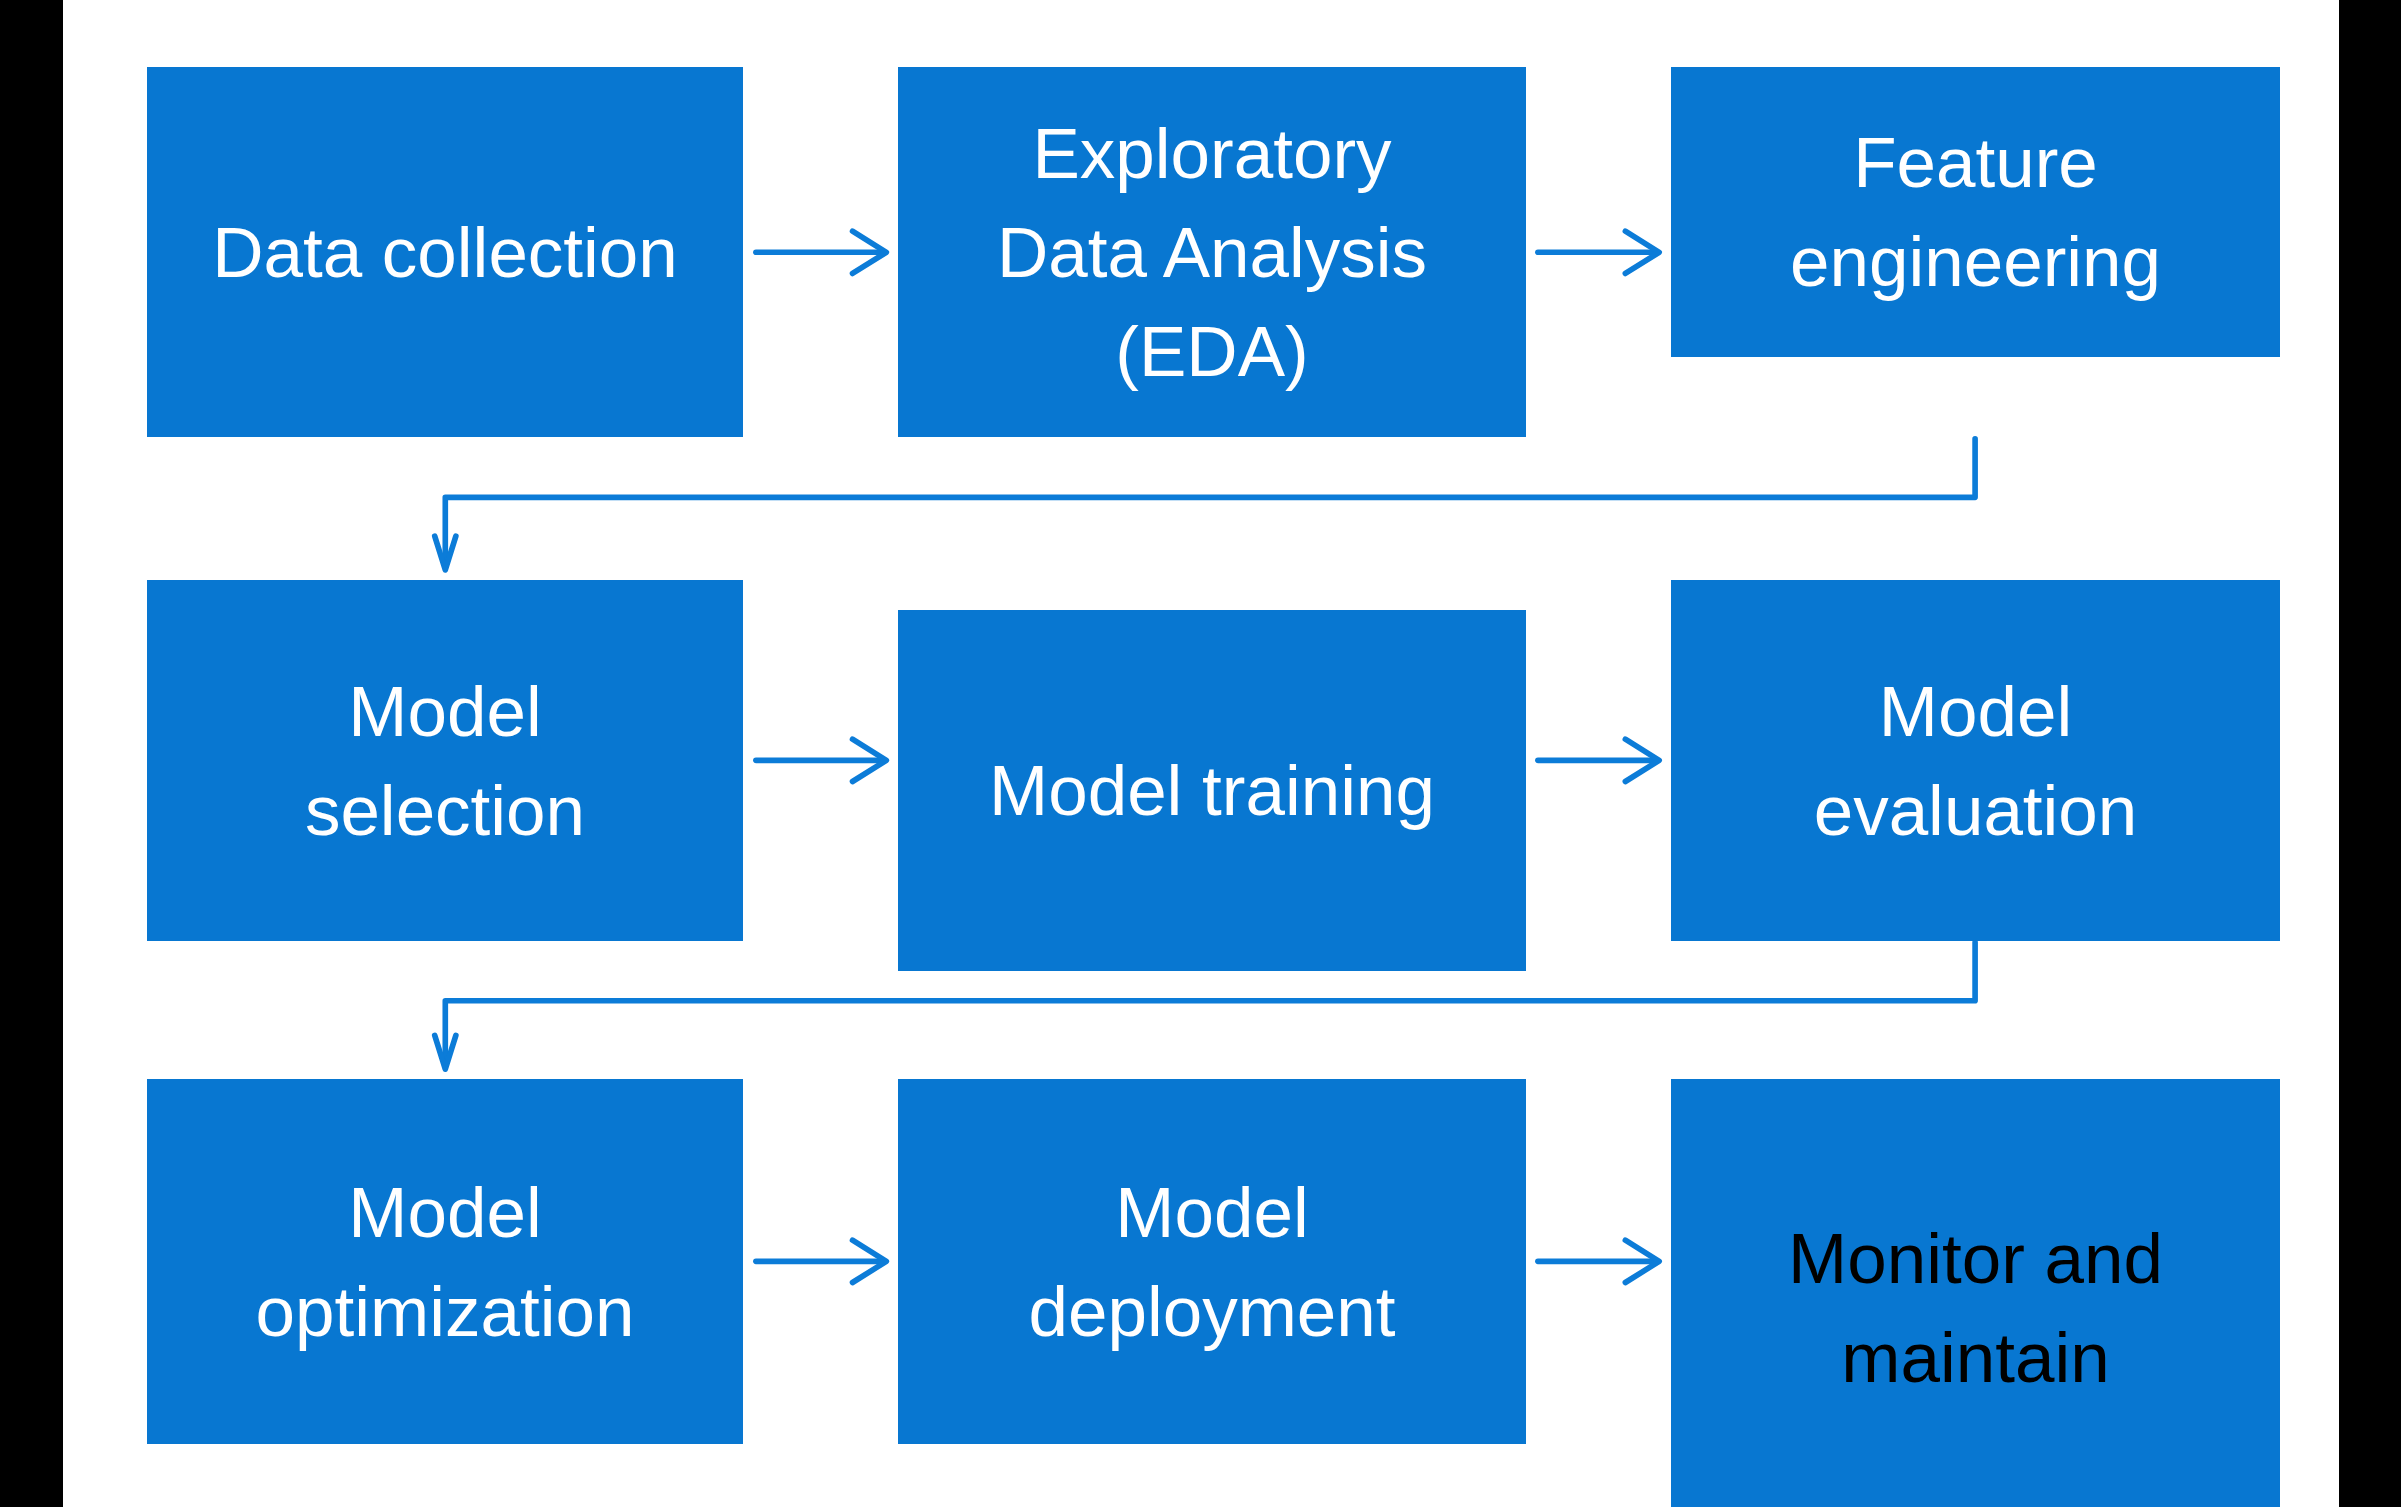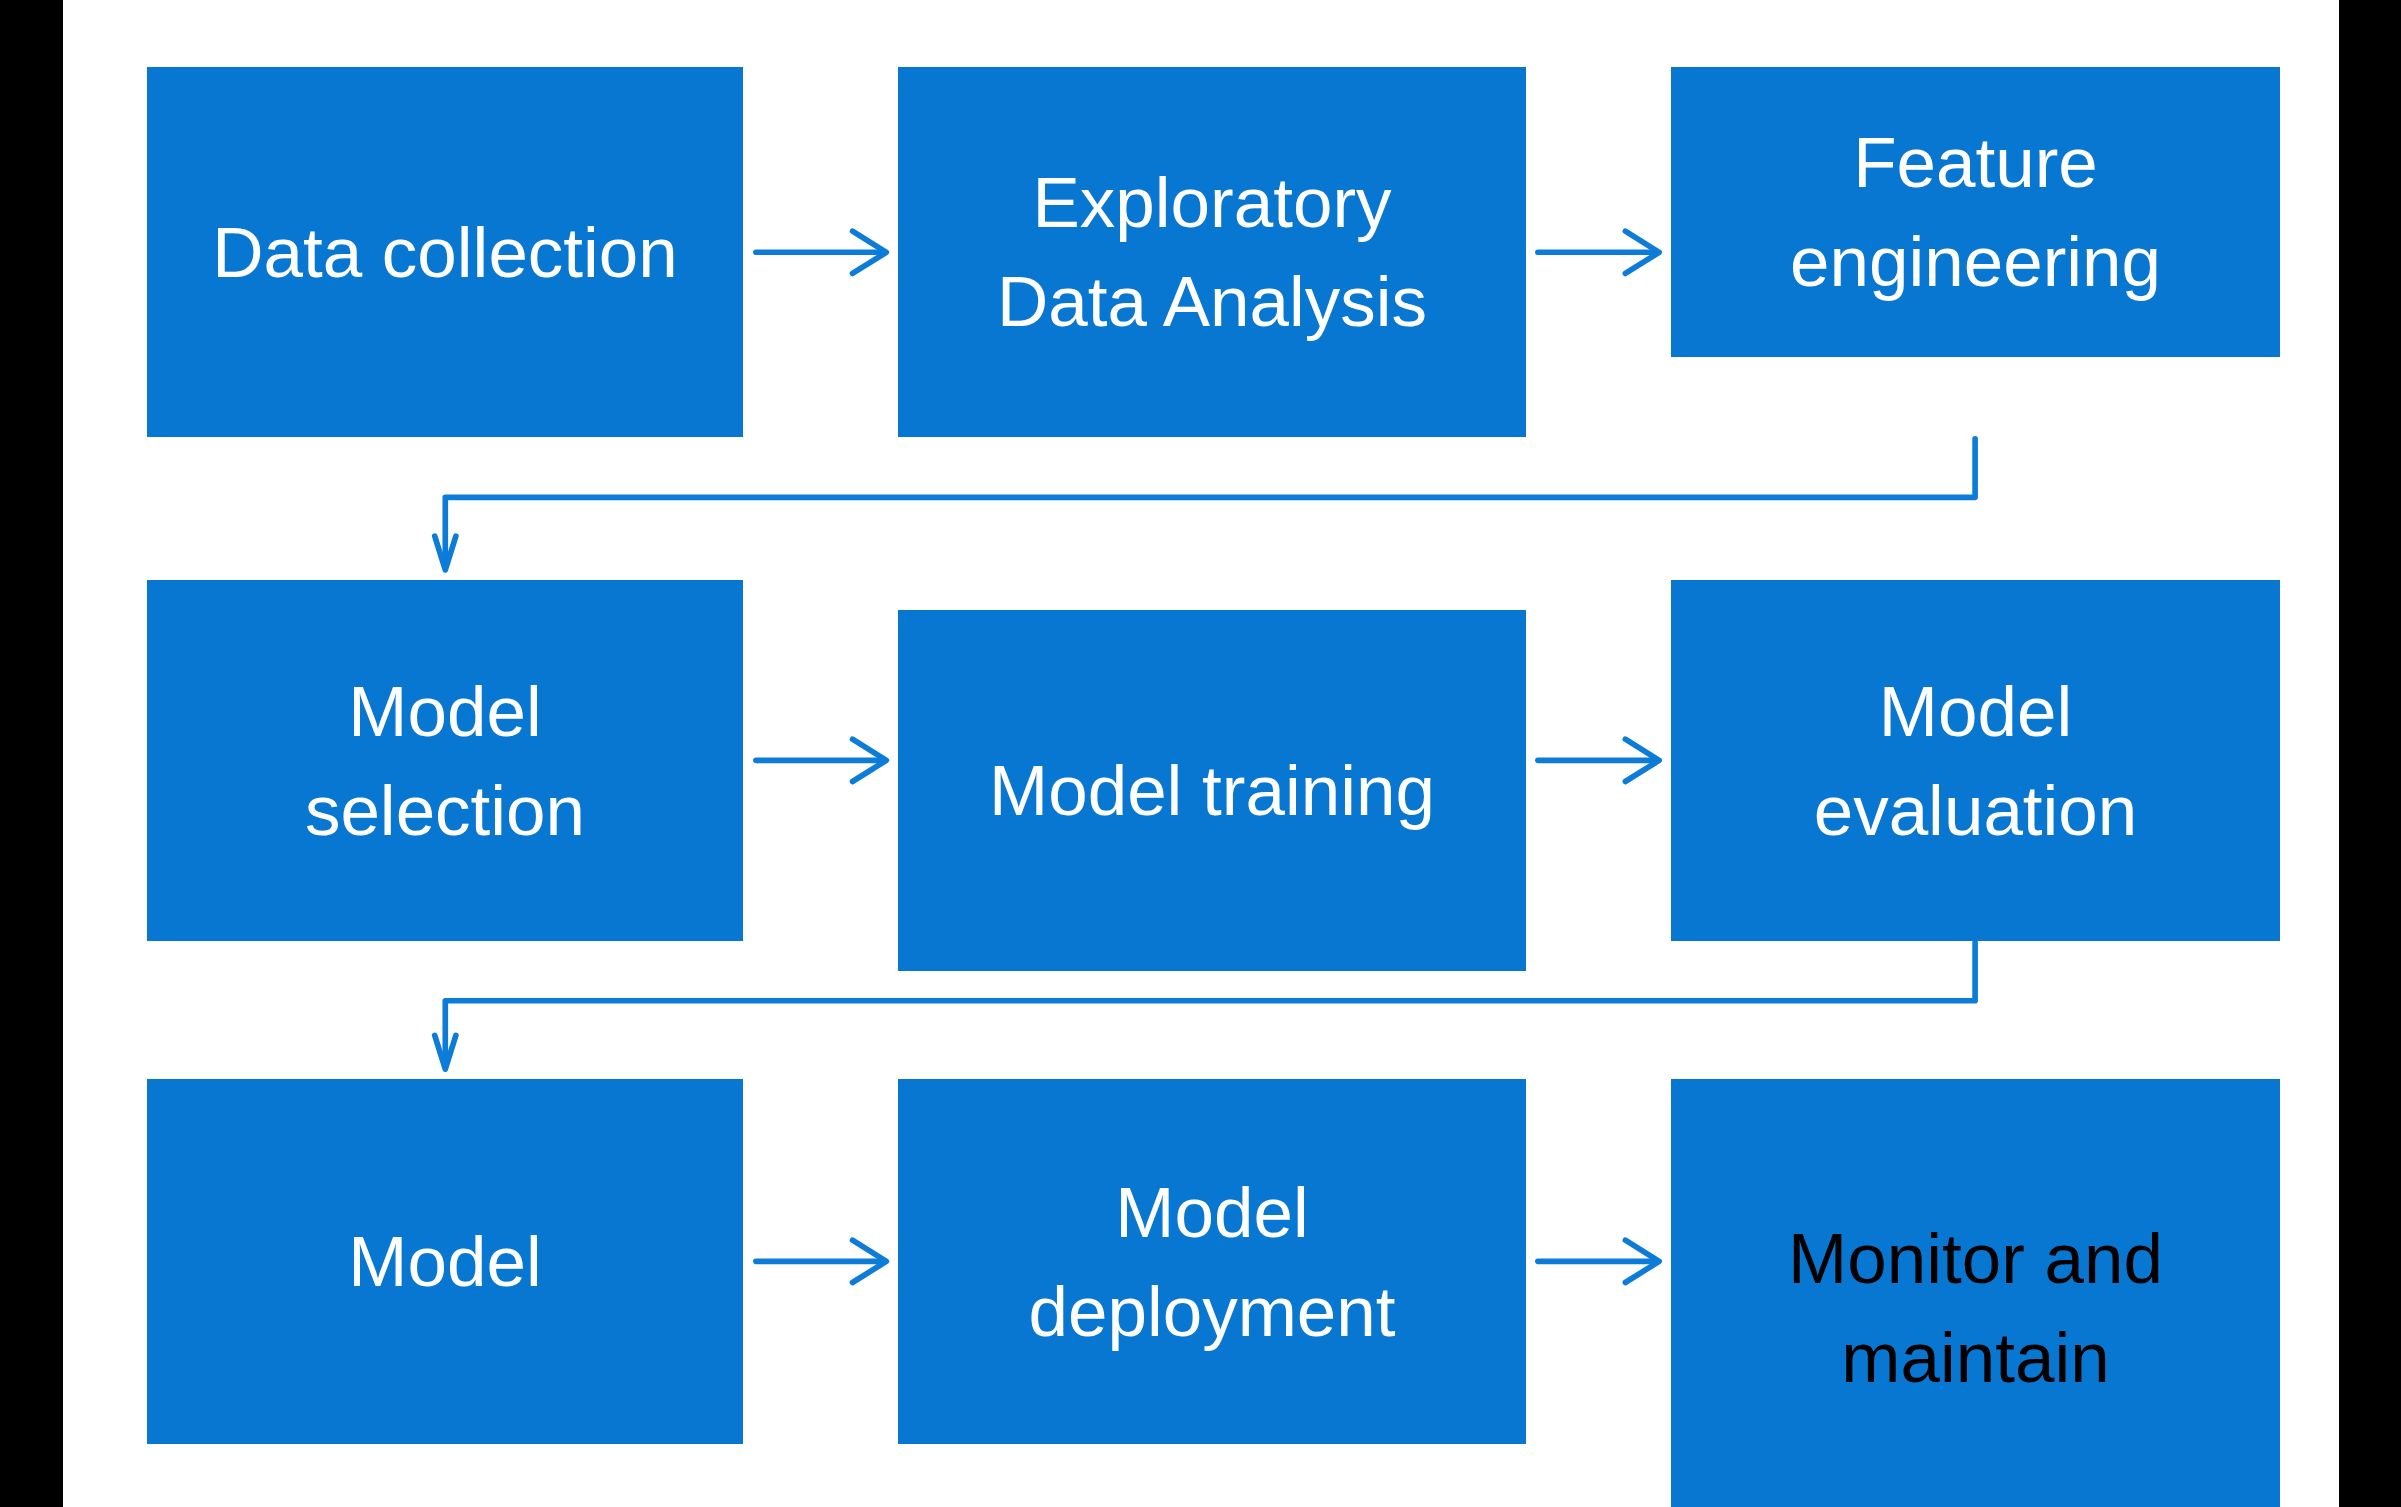--- a/index.html
+++ b/index.html
@@ -72,38 +72,40 @@
       <path d="M 2181 1788.5 L 2345 1788.5" fill="none" stroke="#0C7CD8" stroke-width="8" stroke-linecap="round" stroke-linejoin="round"></path>
       <path d="M 2305 1758.5 L 2353 1788.5 L 2305 1818.5" fill="none" stroke="#0C7CD8" stroke-width="8" stroke-linecap="round" stroke-linejoin="round"></path>
     </svg>
   <div id="nodes">
       <div class="flow-node" style="left: 147px; top: 67px; width: 596px; height: 370px; background: rgb(8, 119, 209); color: rgb(255, 255, 255); align-items: center;">
         <span>Data collection</span>
       </div>
       <div class="flow-node" style="left: 898px; top: 67px; width: 628px; height: 370px; background: rgb(8, 119, 209); color: rgb(255, 255, 255);">
         <span>Exploratory</span>
         <span>Data Analysis</span>
+        <span>(EDA)</span>
       </div>
       <div class="flow-node" style="left: 1671px; top: 67px; width: 609px; height: 290px; background: rgb(8, 119, 209); color: rgb(255, 255, 255);">
         <span>Feature</span>
         <span>engineering</span>
       </div>
       <div class="flow-node" style="left: 147px; top: 580px; width: 596px; height: 361px; background: rgb(8, 119, 209); color: rgb(255, 255, 255);">
         <span>Model</span>
         <span>selection</span>
       </div>
       <div class="flow-node" style="left: 898px; top: 580px; width: 628px; height: 361px; background: rgb(8, 119, 209); color: rgb(255, 255, 255); margin-top: 30px;">
         <span>Model training</span>
       </div>
       <div class="flow-node" style="left: 1671px; top: 580px; width: 609px; height: 361px; background: rgb(8, 119, 209); color: rgb(255, 255, 255);">
         <span>Model</span>
         <span>evaluation</span>
       </div>
       <div class="flow-node" style="left: 147px; top: 1079px; width: 596px; height: 365px; background: rgb(8, 119, 209); color: rgb(255, 255, 255);">
         <span>Model</span>
+        <span>optimization</span>
       </div>
       <div class="flow-node" style="left: 898px; top: 1079px; width: 628px; height: 365px; background: rgb(8, 119, 209); color: rgb(255, 255, 255);">
         <span>Model</span>
         <span>deployment</span>
       </div>
       <div class="flow-node" style="left: 1671px; top: 1079px; width: 609px; height: 458px; background: rgb(8, 119, 209); color: #000000;">
         <span>Monitor and</span>
         <span>maintain</span>
       </div>
     </div>

